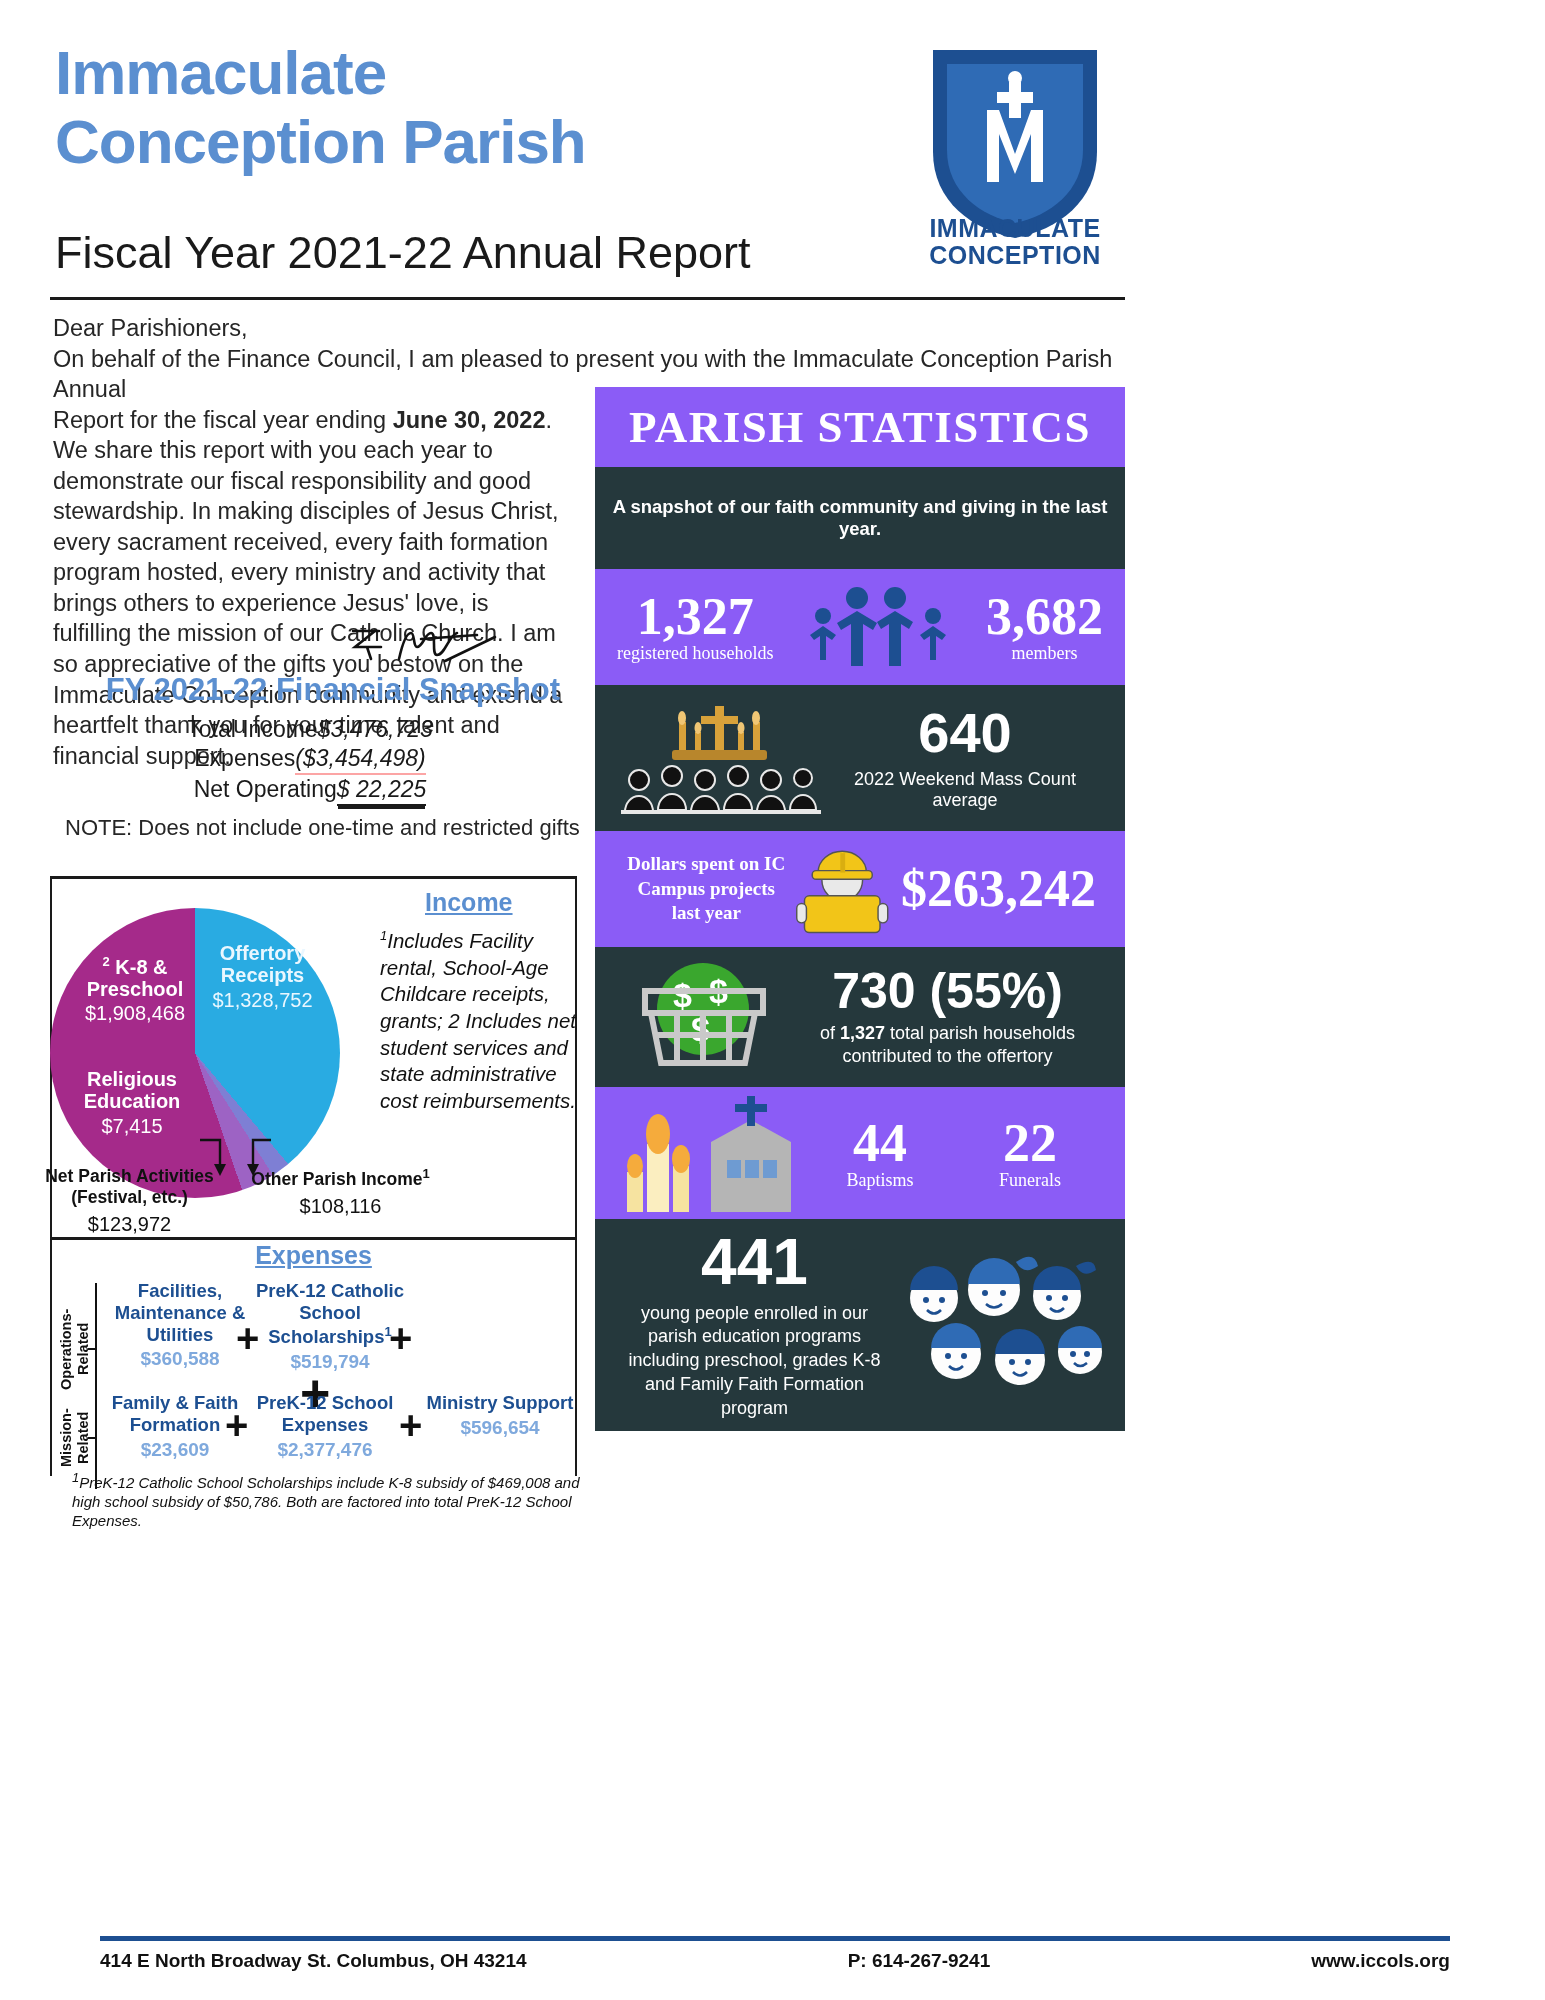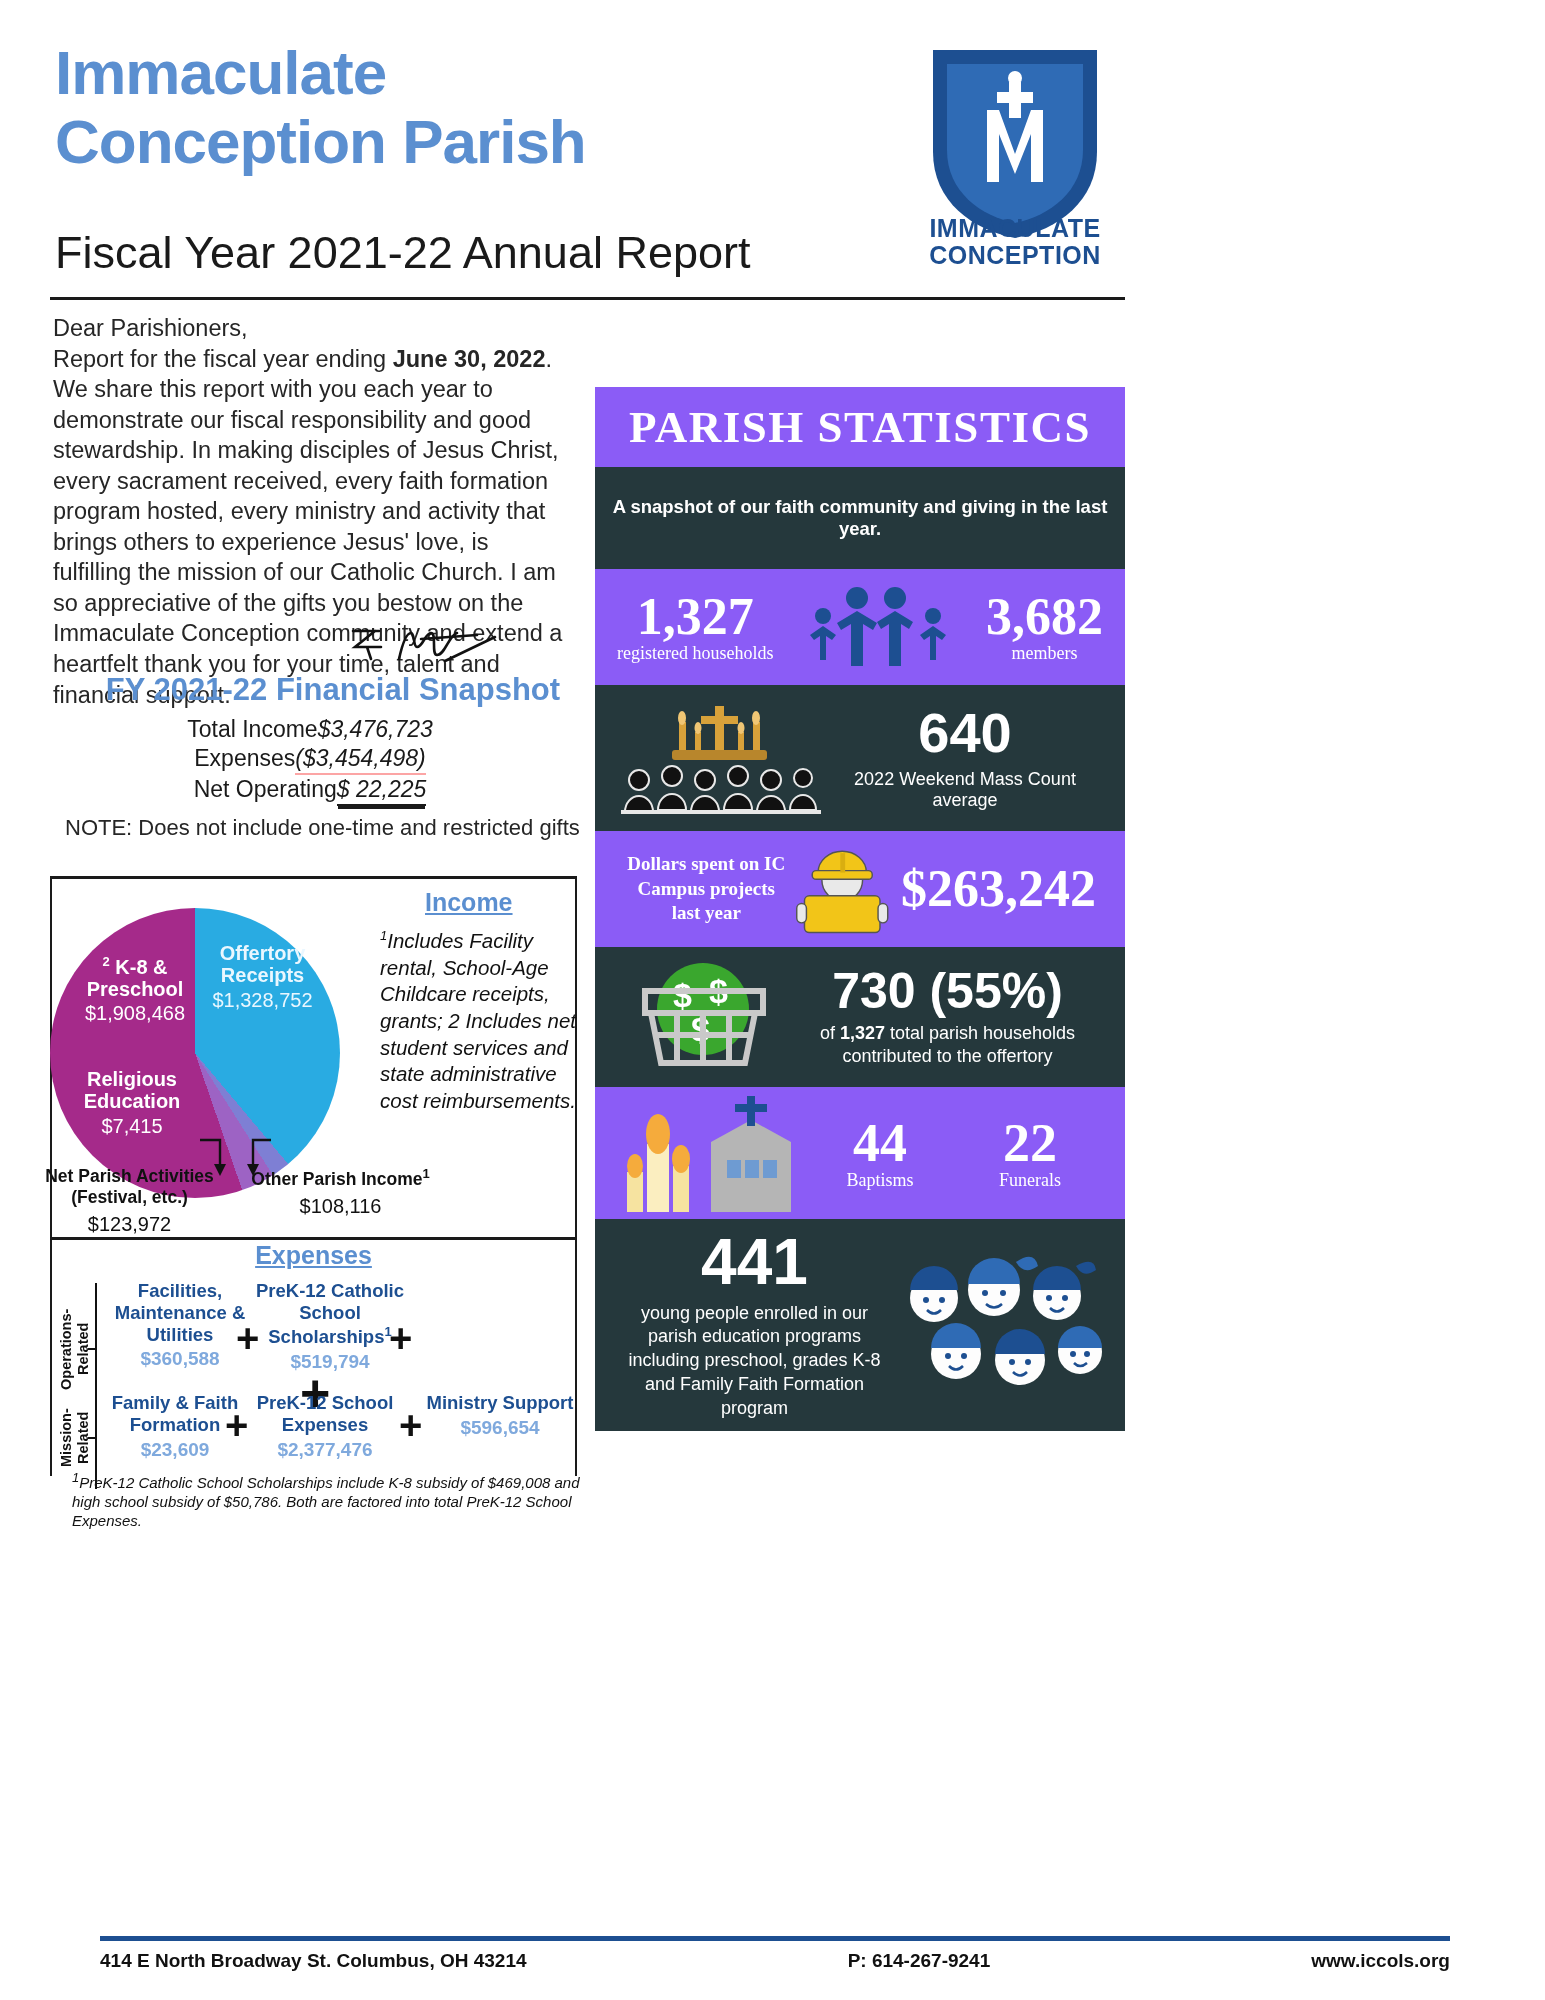--- a/index.html
+++ b/index.html
@@ -173,20 +173,21 @@
       <circle cx="90" cy="36" r="7" fill="#ffffff"></circle>
     </svg>
   </div>
   <div class="logo-txt">
     <div>IMMACULATE</div>
     <div>CONCEPTION</div>
   </div>
 
   <div class="letter">
     <div>Dear Parishioners,</div>
+    <div>On behalf of the Finance Council, I am pleased to present you with the Immaculate Conception Parish Annual</div>
     <div>
       <span>Report for the fiscal year ending </span><b>June 30, 2022</b><span>.</span>
     </div>
     <div class="narrow">We share this report with you each year to demonstrate our fiscal responsibility and good stewardship. In making disciples of Jesus Christ, every sacrament received, every faith formation program hosted, every ministry and activity that brings others to experience Jesus' love, is fulfilling the mission of our Catholic Church. I am so appreciative of the gifts you bestow on the Immaculate Conception community and extend a heartfelt thank you for your time, talent and financial support.</div>
   </div>
 
   <div class="sig">
     <svg width="160" height="46" viewBox="0 0 160 46">
       <g fill="none" stroke="#111" stroke-width="2.6" stroke-linecap="round">
         <path d="M8 6 L34 6 M30 6 L10 22 L36 22 M22 22 L26 34"></path>

